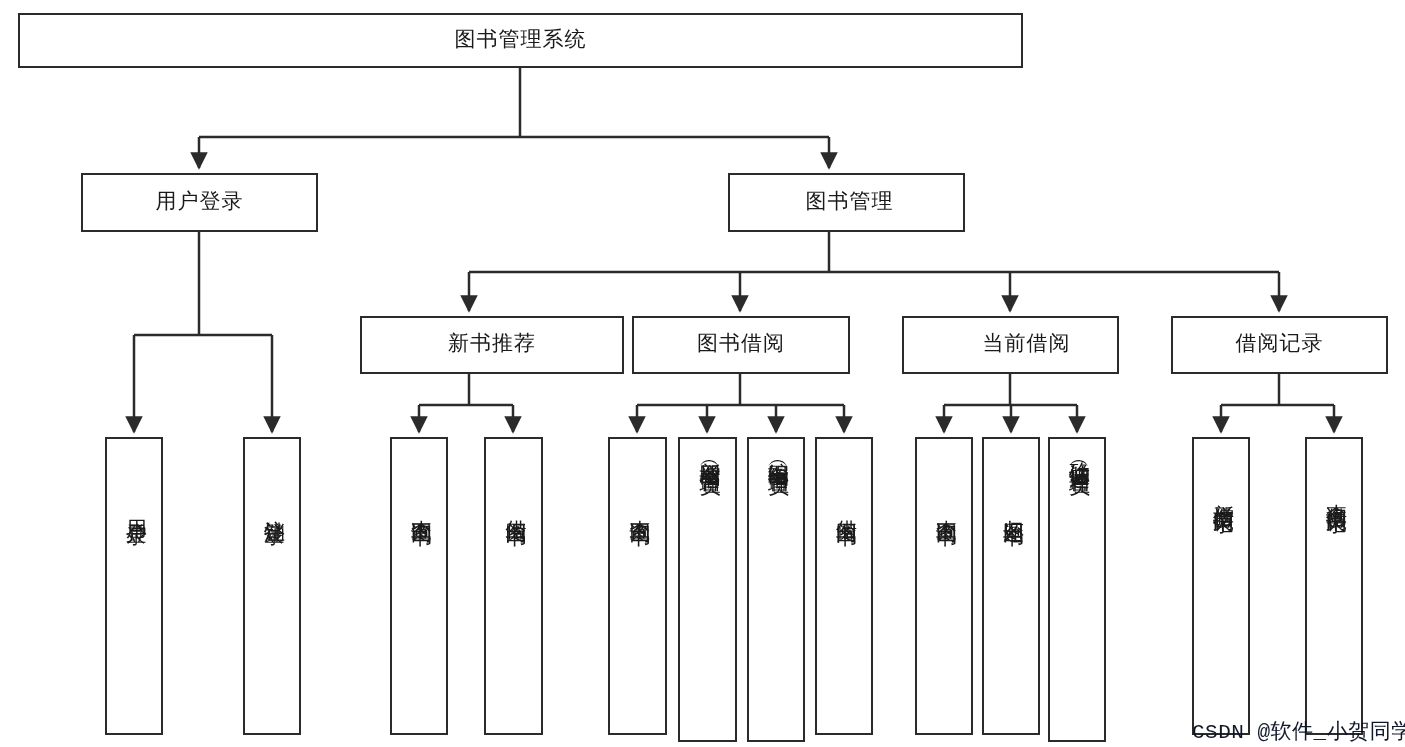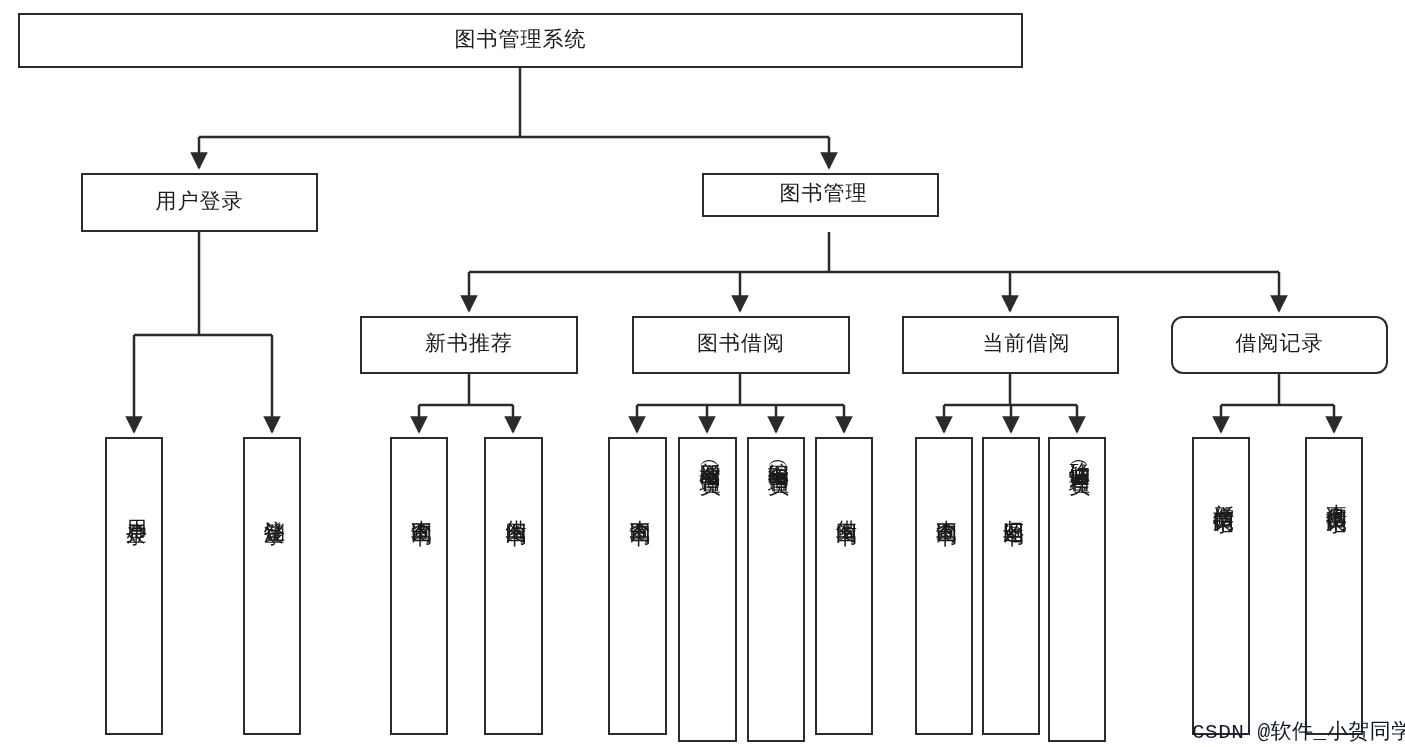--- a/index.html
+++ b/index.html
@@ -122,34 +122,34 @@
     </g>
   </svg>
 
   <div class="node node-h" style="left:18px; top:13px; width:1005px; height:55px;">
     <span class="label">图书管理系统</span>
   </div>
 
   <div class="node node-h" style="left:81px; top:173px; width:237px; height:59px;">
     <span class="label">用户登录</span>
   </div>
-  <div class="node node-h" style="left:702px; top:173px; width:237px; height:44px;padding-left:6px;">
+  <div class="node node-h" style="left:728px; top:173px; width:237px; height:59px;padding-left:6px;">
     <span class="label">图书管理</span>
   </div>
 
-  <div class="node node-h" style="left:360px; top:316px; width:218px; height:58px;">
+  <div class="node node-h" style="left:360px; top:316px; width:264px; height:58px;">
     <span class="label">新书推荐</span>
   </div>
   <div class="node node-h" style="left:632px; top:316px; width:218px; height:58px;align-items:center;">
     <span class="label">图书借阅</span>
   </div>
   <div class="node node-h" style="left:902px; top:316px; width:217px; height:58px;padding-left:32px;">
     <span class="label">当前借阅</span>
   </div>
-  <div class="node node-h" style="left:1171px; top:316px; width:217px; height:58px;border-radius:12px;">
+  <div class="node node-h" style="left:1171px; top:316px; width:217px; height:58px;">
     <span class="label">借阅记录</span>
   </div>
 
   <div class="node node-v mid" style="left:105px; top:437px; width:58px; height:298px;">
     <span class="label">用户登录</span>
   </div>
   <div class="node node-v mid" style="left:243px; top:437px; width:58px; height:298px;">
     <span class="label">注销登录</span>
   </div>
 

